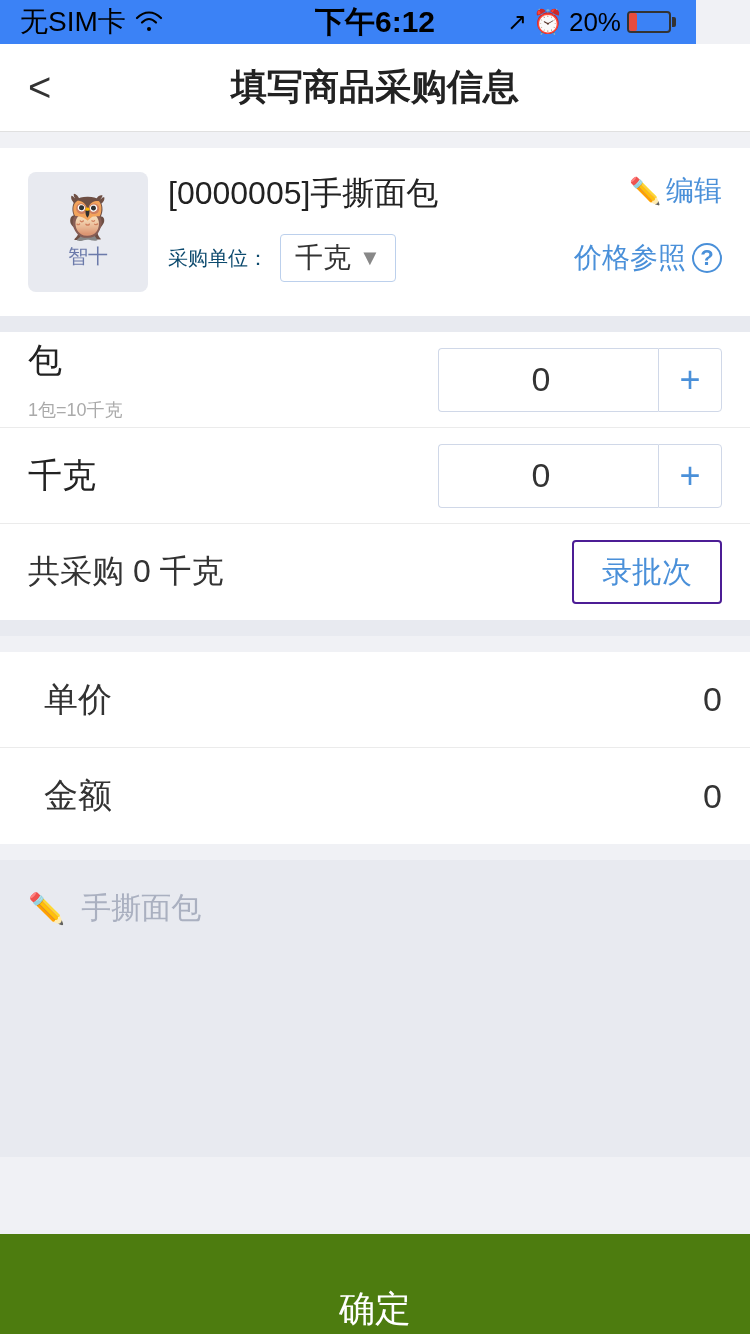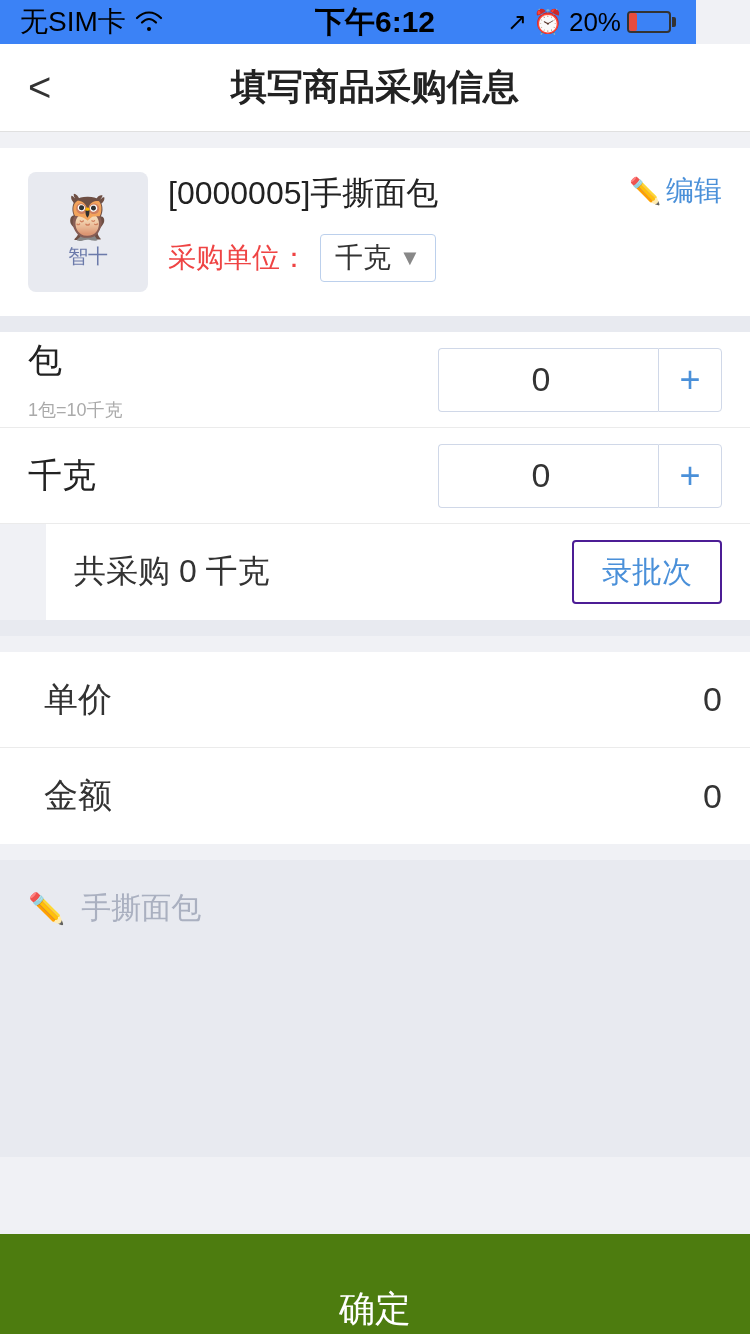--- a/index.html
+++ b/index.html
@@ -155,22 +155,22 @@
     .edit-icon {
       font-size: 26px;
     }
     .product-unit-row {
       margin-top: 18px;
       display: flex;
       align-items: center;
       justify-content: space-between;
     }
     .unit-label {
-      font-size: 28px;
-      color: #ef4444;
+      font-size: 20px;
+      color: #0c4a6e;
     }
     .unit-select {
       display: inline-flex;
       align-items: center;
       border: 1px solid #bcd0ec;
       border-radius: 4px;
       padding: 4px 14px;
       font-size: 28px;
       color: #333;
       background: #fff;
@@ -270,21 +270,20 @@
     }
 
     
     .summary-row {
       display: flex;
       align-items: center;
       justify-content: space-between;
       padding: 0 28px;
       height: 96px;
       background: #fff;
-      margin-left: 46px;
     }
     .summary-text {
       font-size: 32px;
       color: #333;
     }
     .record-btn {
       height: 64px;
       padding: 0 28px;
       border: 2px solid #4c1d95;
       border-radius: 4px;
@@ -417,20 +416,24 @@
       </span>
     </div>
     <div class="product-unit-row">
       <div style="display:flex;align-items:center;">
         <span class="unit-label">采购单位：</span>
         <div class="unit-select">
           <span>千克</span>
           <span class="unit-select-arrow">▼</span>
         </div>
       </div>
+      <div class="price-ref">
+        <span>价格参照</span>
+        <div class="price-ref-icon">?</div>
+      </div>
     </div>
   </div>
 </div>
 
 <div class="section-divider"></div>
 
 <div class="input-section">
 
   <div class="input-row">
     <div class="input-row-label">

